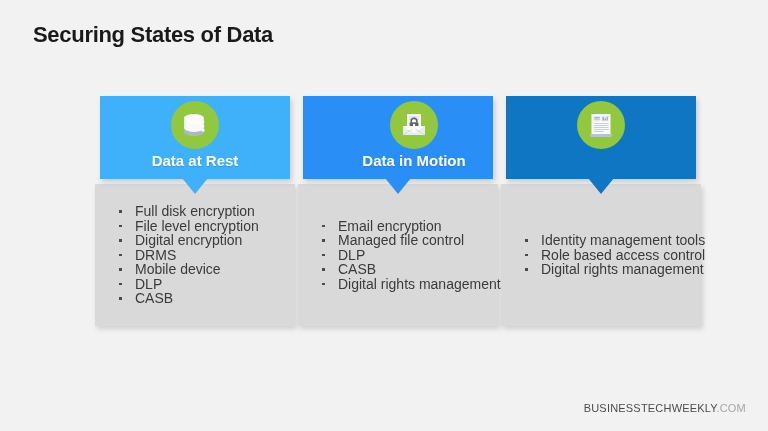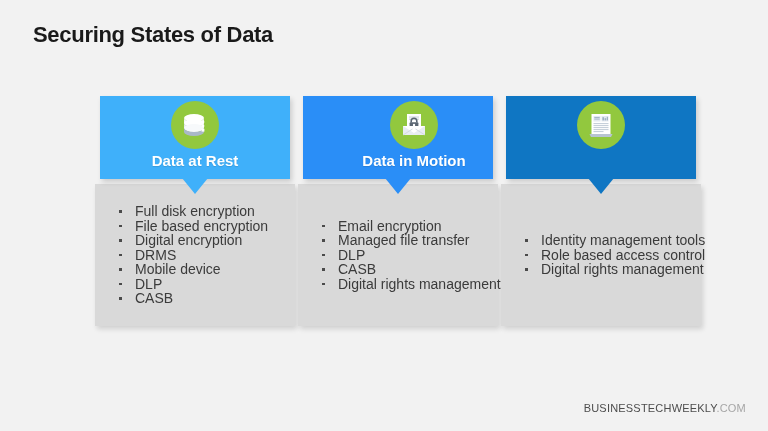--- a/index.html
+++ b/index.html
@@ -170,21 +170,21 @@
             <rect x="21.6" y="18.8" width="2.8" height="2.8" fill="#ffffff"></rect>
           </svg>
         </span>
       </div>
       <div class="card-title">Data at Rest</div>
     </div>
     <div class="pointer"></div>
     <div class="card-body">
       <ul class="bullets">
         <li>Full disk encryption</li>
-        <li>File based encryption</li>
+        <li>File level encryption</li>
         <li>Digital encryption</li>
         <li>DRMS</li>
         <li>Mobile device</li>
         <li>DLP</li>
         <li>CASB</li>
       </ul>
     </div>
   </div>
 
   <div class="card c1">
@@ -206,21 +206,21 @@
             <path d="M4 25 l9.5 -6 M26 25 l-9.5 -6" stroke="#d4dae1" stroke-width="1" fill="none"></path>
           </svg>
         </span>
       </div>
       <div class="card-title">Data in Motion</div>
     </div>
     <div class="pointer"></div>
     <div class="card-body">
       <ul class="bullets">
         <li>Email encryption</li>
-        <li>Managed file transfer</li>
+        <li>Managed file control</li>
         <li>DLP</li>
         <li>CASB</li>
         <li>Digital rights management</li>
       </ul>
     </div>
   </div>
 
   <div class="card c2">
     <div class="card-header">
       <div class="icon-badge">

